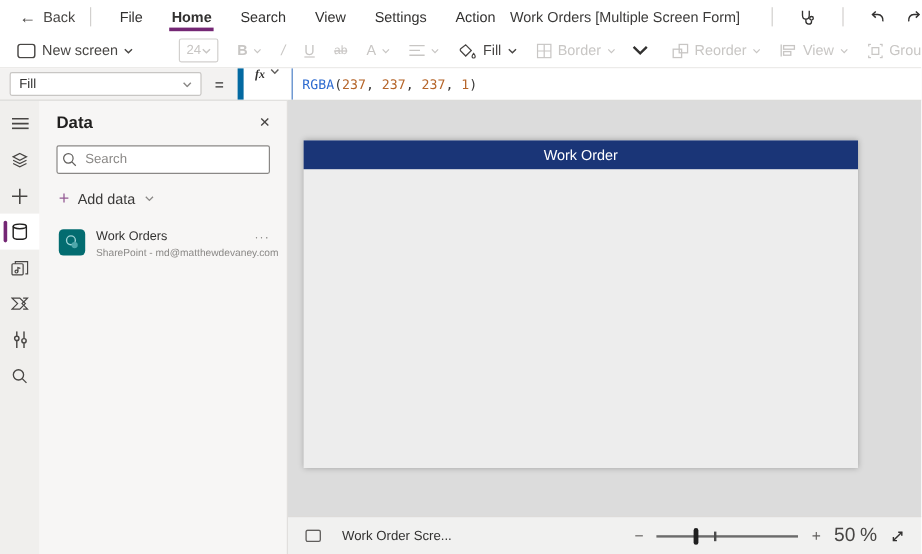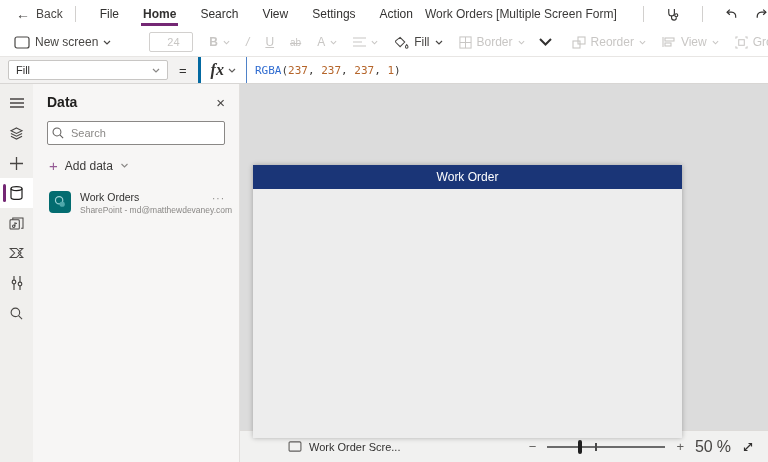--- a/index.html
+++ b/index.html
@@ -21,28 +21,28 @@
   .tb-actions { display:flex; align-items:center; margin-left:14px; gap:4px; }
   .icon-btn { width:26px; height:22px; display:flex; align-items:center; justify-content:center; background:none; border:none; color:#323130; cursor:pointer; }
 
   
   .ribbon { height:29px; display:flex; align-items:center; padding:0 14px; background:#fff; border-bottom:1px solid #e8e6e4; }
   .rbtn { display:flex; align-items:center; gap:5px; font-size:12px; color:#484644; background:none; border:none; font-family:inherit; cursor:pointer; white-space:nowrap; }
   .rbtn.disabled { color:#c8c6c4; }
   .rgap { margin-left:16px; }
   .fmt { font-size:12px; }
   .chev { display:inline-block; }
-  .fontsize-box { display:flex; align-items:center; justify-content:space-between; width:44px; height:20px; border:1px solid #d2d0ce; border-radius:2px; padding:0 17px; color:#c8c6c4; font-size:11px; margin-left:14px; }
+  .fontsize-box { display:flex; align-items:center; justify-content:space-between; width:44px; height:20px; border:1px solid #d2d0ce; border-radius:2px; padding:0 5px; color:#c8c6c4; font-size:11px; margin-left:14px; }
   .big-chev { color:#323130; margin-left:14px; background:none; border:none; cursor:pointer; display:flex; align-items:center; }
 
   
   .formula-bar { height:27px; display:flex; align-items:stretch; background:#f3f2f1; border-bottom:1px solid #d8d6d4; }
   .prop-select { display:flex; align-items:center; justify-content:space-between; width:160px; height:20px; margin:3px 0 0 8px; background:#fff; border:1px solid #c8c6c4; border-radius:2px; padding:0 7px; font-size:11px; color:#323130; cursor:pointer; }
   .equals { display:flex; align-items:center; padding:0 11px; font-size:13px; color:#323130; }
-  .fx-box { display:flex; align-items:center; gap:4px; padding:0 10px; background:#fff; border-left:3px solid #0369a1; font-size:16px; color:#323130; cursor:pointer; }
+  .fx-box { display:flex; align-items:flex-start; gap:4px; padding:0 10px; background:#fff; border-left:5px solid #0369a1; font-size:10px; color:#323130; cursor:pointer; }
   .fx-label { font-style:italic; font-weight:bold; font-family:"Liberation Serif", serif; }
   .formula-input { flex:1; display:flex; align-items:center; background:#fff; border-left:1px solid #4f82c8; padding-left:8px; font-family:"DejaVu Sans Mono", monospace; font-size:11px; overflow:hidden; }
   .formula-input span { white-space:pre; }
   .tok-fn { color:#2e6bd0; }
   .tok-num { color:#b5652a; }
   .tok-p { color:#3b3a39; }
 
   
   .content { display:flex; height:378px; }
 
@@ -64,27 +64,27 @@
   .add-plus { color:#742774; opacity:.75; font-size:15px; line-height:1; }
   .src-row { display:flex; align-items:flex-start; gap:9px; margin-top:10px; padding:4px 2px; cursor:pointer; position:relative; }
   .src-icon { width:22px; height:22px; border-radius:4px; background:#036c70; flex:none; display:flex; align-items:center; justify-content:center; }
   .src-name { font-size:10.5px; color:#323130; }
   .src-detail { font-size:8.5px; color:#8a8886; margin-top:2px; white-space:nowrap; }
   .src-more { position:absolute; right:0; top:6px; background:none; border:none; color:#8a8886; font-size:10px; letter-spacing:1px; cursor:pointer; }
 
   
   .canvas-col { flex:1; display:flex; flex-direction:column; min-width:0; }
   .canvas { position:relative; flex:1; background:#dcdcdc; }
-  .artboard { position:absolute; left:13px; top:33px; width:429px; height:273px; background:#ededed; box-shadow:0 0 5px rgba(0,0,0,.28);margin-top:48px; }
+  .artboard { position:absolute; left:13px; top:33px; width:462px; height:273px; background:#ededed; box-shadow:0 0 5px rgba(0,0,0,.28); }
   .screen-header { height:24px; background:#1a3577; display:flex; align-items:center; justify-content:center; }
   .screen-header span { color:#fff; font-size:12px; }
 
   
   .status-bar { height:32px; background:#f1f1f0; border-top:1px solid #dddbd9; display:flex; align-items:center; padding:0 14px; }
-  .sb-screen { display:flex; align-items:center; gap:7px; background:none; border:none; font-family:inherit; font-size:11px; color:#323130; cursor:pointer;margin-left:34px; }
+  .sb-screen { display:flex; align-items:center; gap:17px; background:none; border:none; font-family:inherit; font-size:11px; color:#323130; cursor:pointer; }
   .sb-right { margin-left:auto; display:flex; align-items:center; gap:11px; }
   .zoom-btn { background:none; border:none; color:#605e5c; font-size:13px; cursor:pointer; line-height:1; }
   .slider { position:relative; width:118px; height:14px; cursor:pointer; }
   .slider .track { position:absolute; left:0; right:0; top:6px; height:2px; background:#6b6b6b; }
   .slider .tick { position:absolute; left:40%; top:3px; width:2px; height:8px; background:#4a4a4a; }
   .slider .thumb { position:absolute; left:26%; top:0; width:4px; height:14px; background:#1f1f1f; border-radius:2px; }
   .zoom-val { font-size:16px; color:#484644; display:flex; gap:4px; }
   .expand-btn { background:none; border:none; color:#323130; cursor:pointer; display:flex; }
 
   svg { display:block; }

